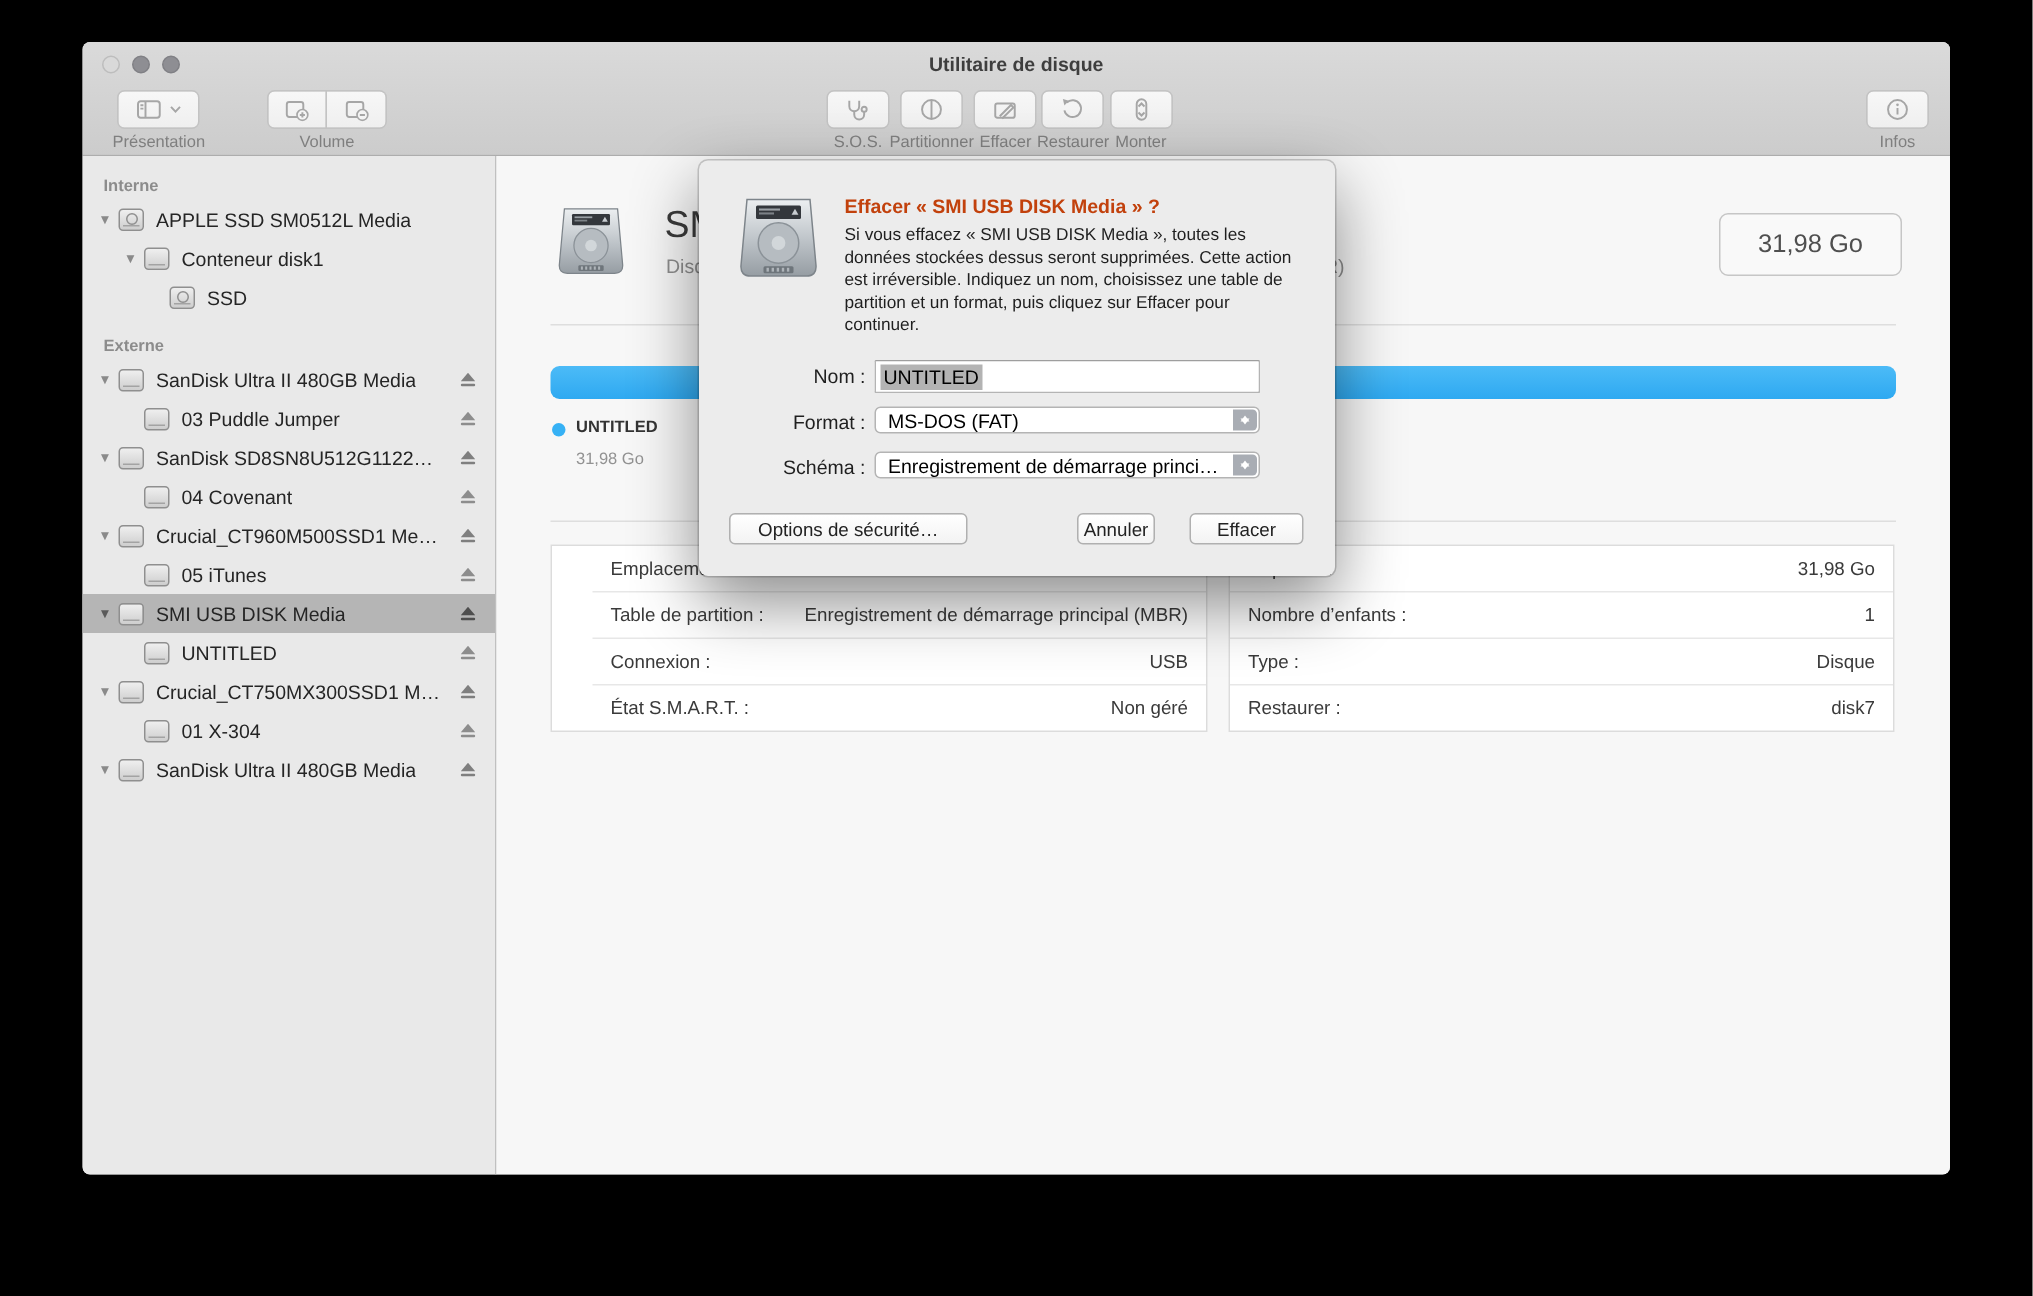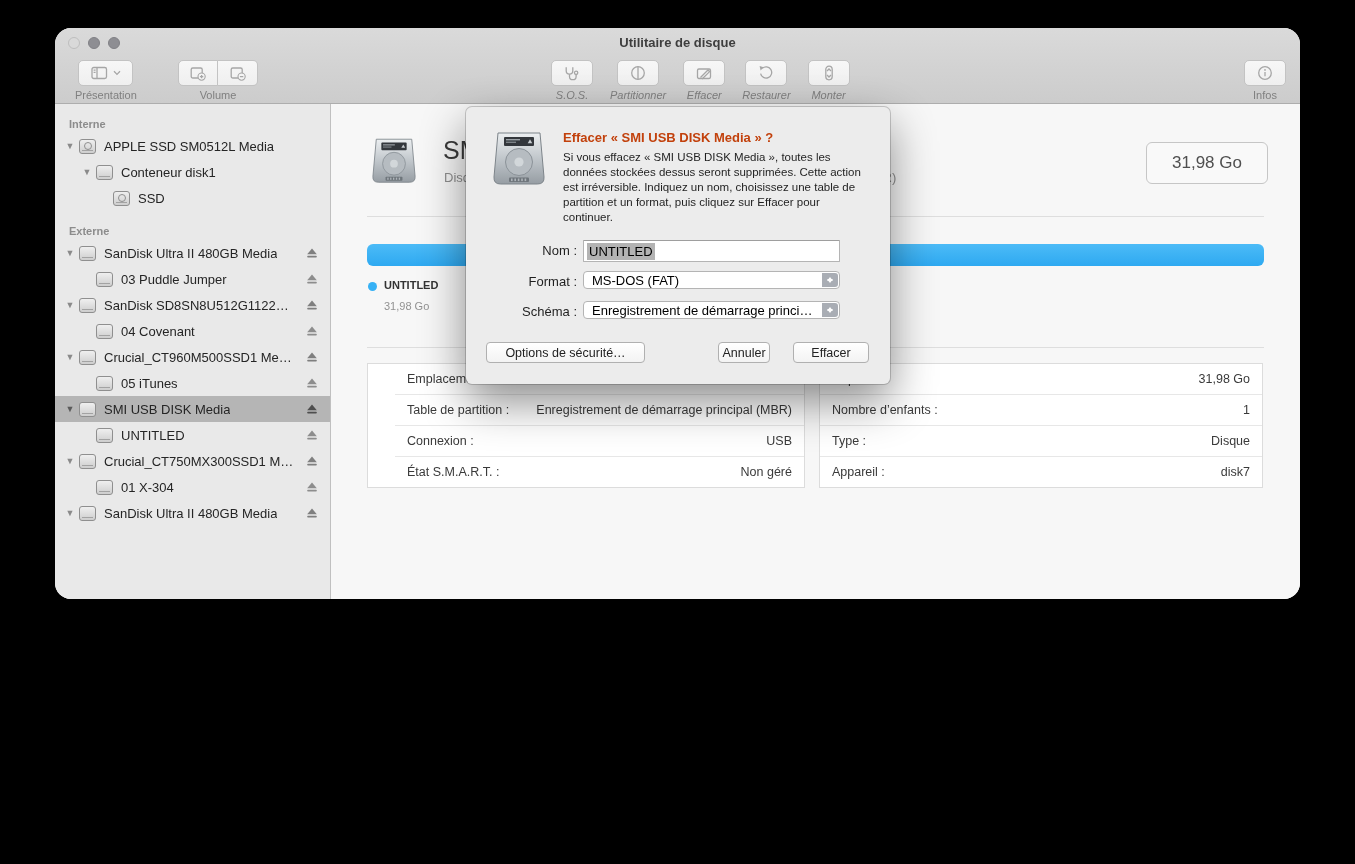--- a/index.html
+++ b/index.html
@@ -2,22 +2,22 @@
 <html><head>
 <meta charset="utf-8">
 <style>
   html,body{margin:0;padding:0;}
   body{
     width:1355px;height:864px;background:#000;position:relative;overflow:hidden;
     font-family:"Liberation Sans","DejaVu Sans",sans-serif;
     -webkit-font-smoothing:antialiased;
   }
   
-  .window{position:absolute;left:55px;top:28px;width:1245px;height:571px;
-    border-radius:16px;overflow:hidden;background:#f7f7f7;
+  .window{position:absolute;left:55px;top:28px;width:1245px;height:755px;
+    border-radius:5px;overflow:hidden;background:#f7f7f7;
     box-shadow:0 22px 60px rgba(0,0,0,.65);}
   .chrome{position:relative;height:75px;background:linear-gradient(#dadada,#cccccc);
     border-bottom:1px solid #adadad;}
   .lights{position:absolute;left:13px;top:9px;display:flex;gap:8px;}
   .light{width:12px;height:12px;border-radius:50%;box-sizing:border-box;}
   .light.close{background:#d9d9d9;border:1px solid #bdbdbd;}
   .light.min,.light.zoom{background:#8e8e93;border:1px solid #808085;}
   .wtitle{position:absolute;left:0;right:0;top:7px;text-align:center;
     font-size:13px;font-weight:bold;color:#3e3e3e;}
   
@@ -25,21 +25,21 @@
   .titem{position:absolute;display:flex;flex-direction:column;align-items:center;}
   .tbtn{height:26px;border-radius:5px;background:linear-gradient(#f7f7f7,#efefef);
     border:1px solid #c3c3c3;display:flex;align-items:center;justify-content:center;
     box-sizing:border-box;}
   .tlabel{font-size:11px;color:#7f7f7f;margin-top:3px;white-space:nowrap;}
   .seg{display:flex;}
   .seg .tbtn{border-radius:0;width:40px;border-left:none;}
   .seg .tbtn:first-child{border-radius:5px 0 0 5px;border-left:1px solid #c3c3c3;}
   .seg .tbtn:last-child{border-radius:0 5px 5px 0;}
   .ticon{stroke:#a6a6a6;fill:none;stroke-width:1.3;}
-  .actions{position:absolute;left:496px;top:2px;display:flex;gap:17px;font-style:italic;}
+  .actions{position:absolute;left:496px;top:2px;display:flex;}
   .actions .titem{position:static;}
   
   .content{display:flex;height:679px;}
   .sidebar{width:276px;background:#e9e9e9;border-right:1px solid #c0c0c0;
     box-sizing:border-box;padding-top:8px;flex:none;}
   .sectionTitle{font-size:11px;font-weight:bold;color:#8c8c8c;margin:6px 0 3px 14px;}
   .sectionTitle.ext{margin-top:14px;}
   .srow{height:26px;display:flex;align-items:center;position:relative;font-size:13px;color:#252525;}
   .srow.sel{background:#b5b5b5;}
   .srow .disc{width:14px;font-size:9px;color:#8a8a8a;text-align:center;flex:none;}
@@ -425,21 +425,21 @@
         </div>
         <div class="irow">
           <span>Nombre d’enfants :</span>
           <span class="val">1</span>
         </div>
         <div class="irow">
           <span>Type :</span>
           <span class="val">Disque</span>
         </div>
         <div class="irow">
-          <span>Appareil :</span>
+          <span>Restaurer :</span>
           <span class="val">disk7</span>
         </div>
       </div>
     </div>
   </div>
 </div>
 
 <div class="dialog">
   <svg class="dlgIcon" width="64" height="68" viewBox="0 0 64 64">
     <defs>

